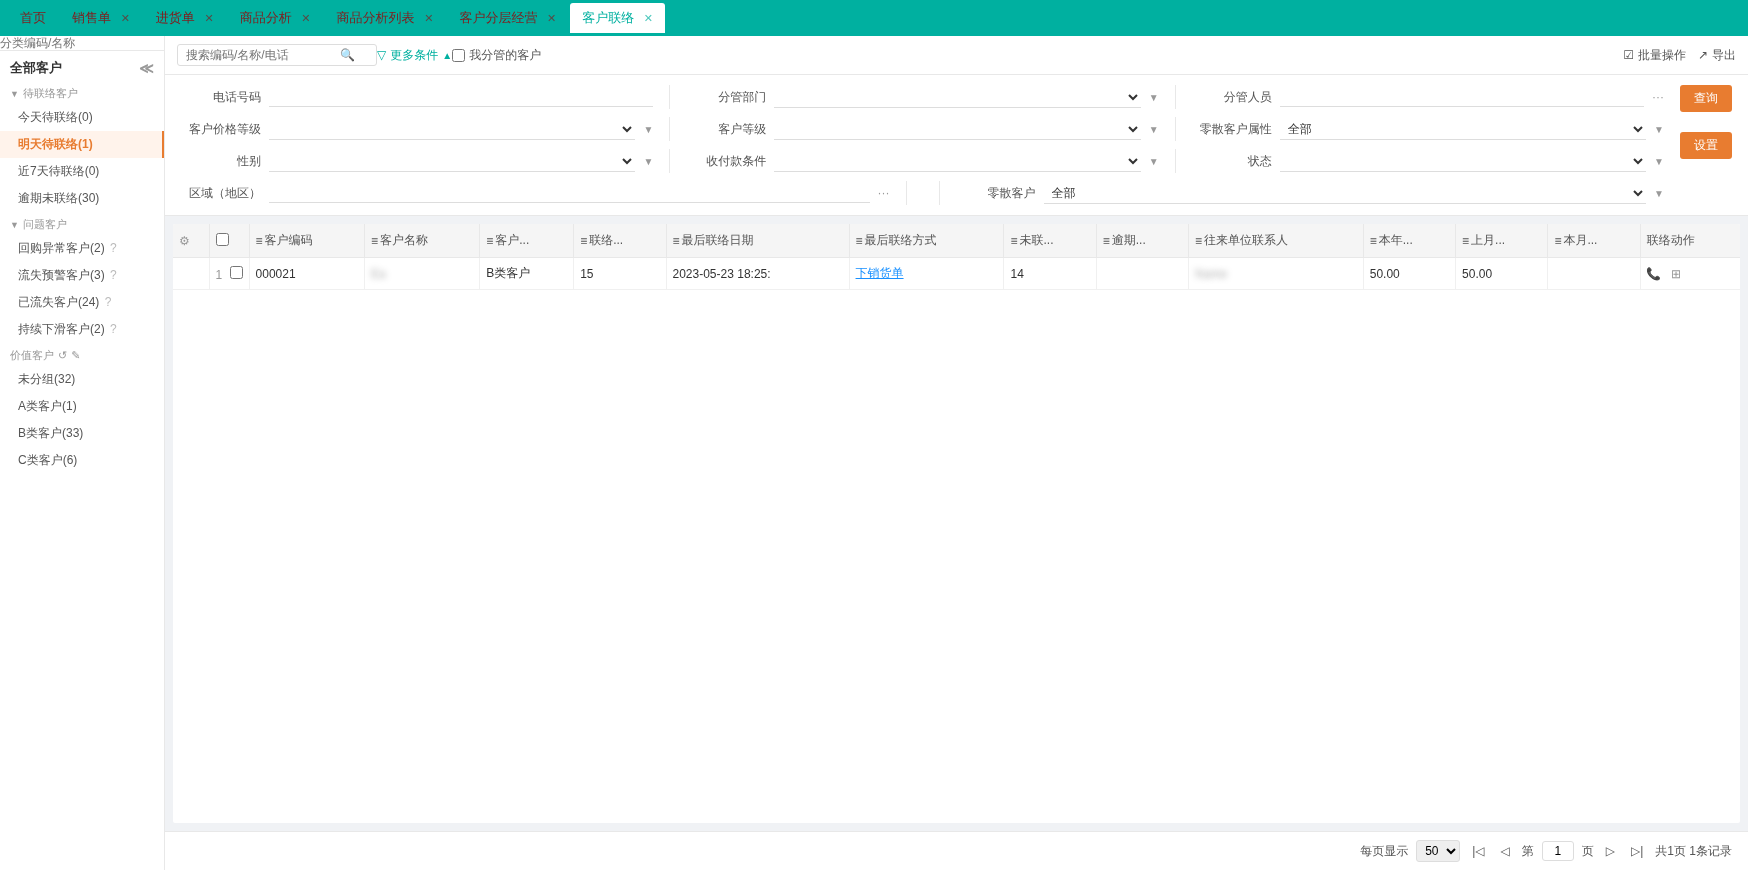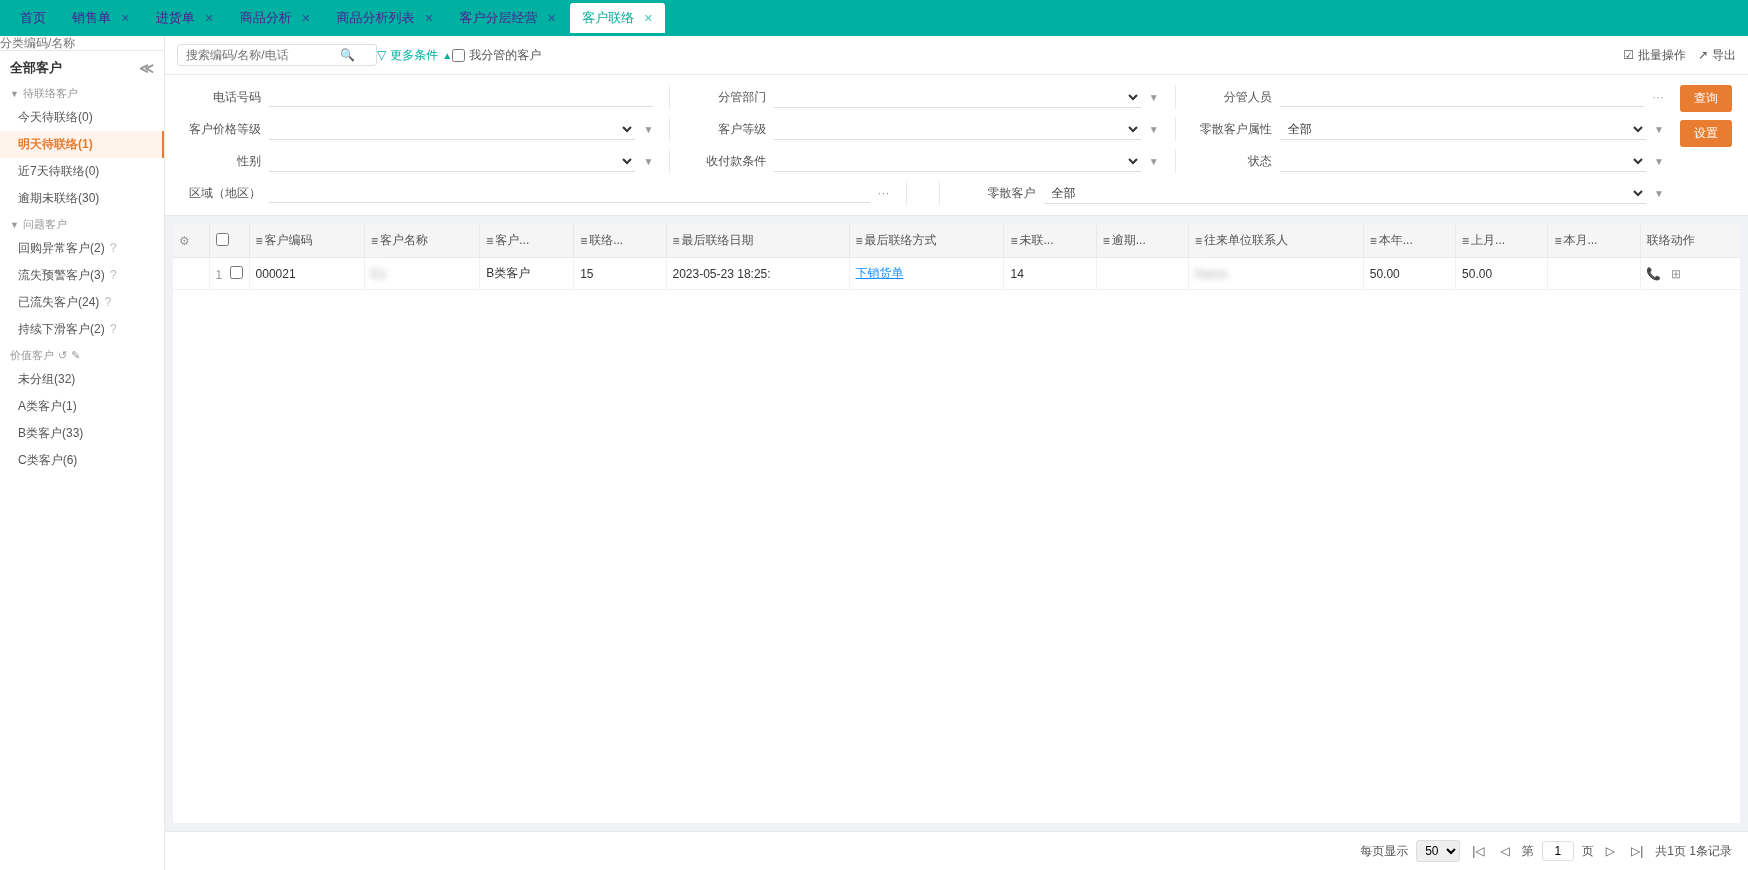--- a/index.html
+++ b/index.html
@@ -8,21 +8,21 @@
     
     .top-nav {
       background: #00b0a0;
       height: 36px;
       display: flex;
       align-items: center;
       padding: 0 8px;
       gap: 2px;
     }
     .nav-item {
-      color: #4c1d95;
+      color: #7f1d1d;
       padding: 6px 12px;
       cursor: pointer;
       border-radius: 3px 3px 0 0;
       font-size: 13px;
       white-space: nowrap;
     }
     .nav-item.active { background: #fff; color: #00b0a0; }
     .nav-item .close-x { margin-left: 6px; font-size: 11px; opacity: 0.7; }
     .nav-home { font-size: 13px; }
 
@@ -220,21 +220,21 @@
       padding: 5px 14px;
       border-radius: 3px;
       cursor: pointer;
       font-size: 12px;
       margin-top: 4px;
     }
     .filter-actions {
       display: flex;
       flex-direction: column;
       align-items: flex-end;
-      gap: 4px;
+      gap: 16px;
       margin-left: 16px;
     }
 
     
     .table-wrap {
       flex: 1;
       overflow: auto;
       background: #fff;
       margin: 8px;
       border-radius: 2px;

